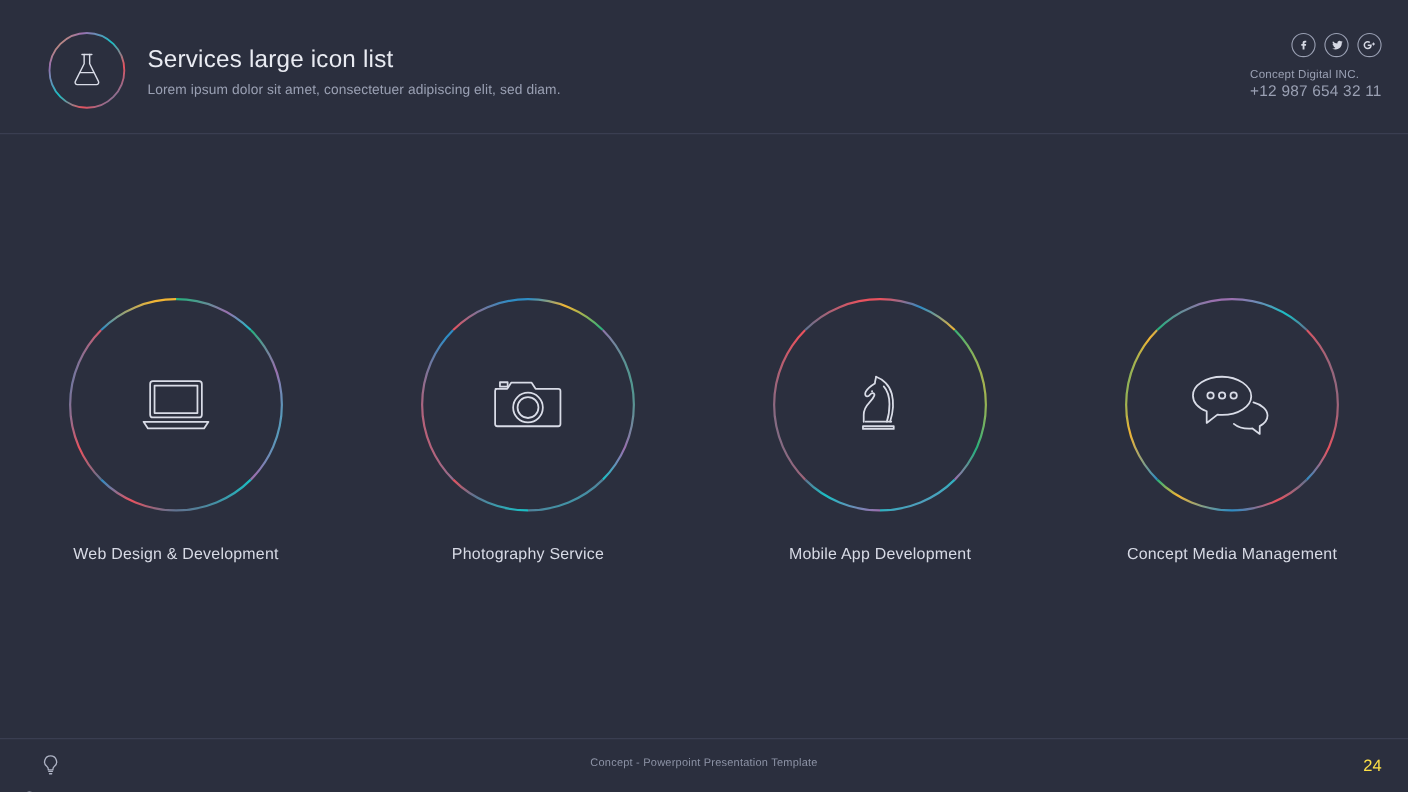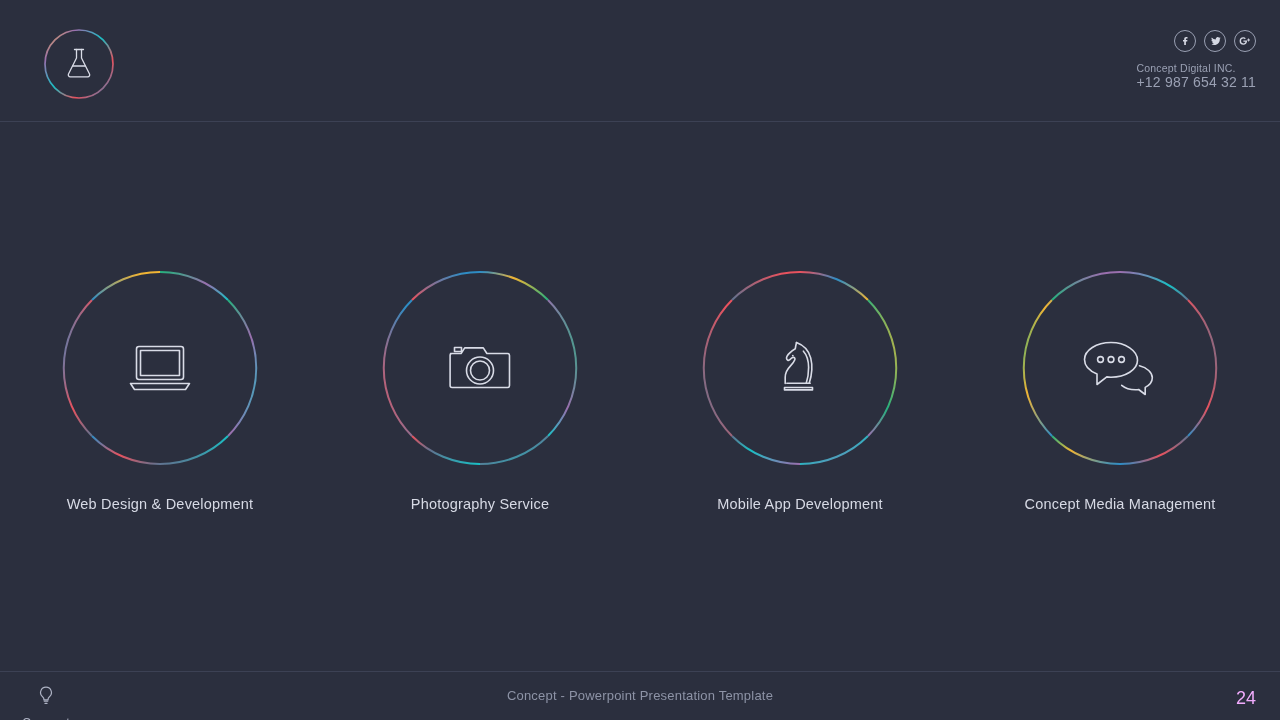--- a/index.html
+++ b/index.html
@@ -130,29 +130,29 @@
   .footer-brand {
     font-size: 12.5px;
     color: #aeb3c4;
     letter-spacing: .2px;
   }
   .footer-center {
     position: absolute;
     left: 0; top: 16px;
     width: 1280px;
     text-align: center;
-    font-size: 13px;
+    font-size: 10px;
     color: #8d93a6;
     letter-spacing: .2px;
   }
   .footer-page {
     position: absolute;
     right: 24px; top: 16px;
-    font-size: 18px;
-    color: #f0abfc;
+    font-size: 15px;
+    color: #fde047;
   }
 </style>
 </head>
 <body>
 
 <div class="slide">
 
   <div class="header">
 
     <div class="header-logo">
@@ -168,20 +168,24 @@
         </defs>
         <circle cx="36" cy="36" r="34" fill="none" stroke="url(#lg1)" stroke-width="1.7"></circle>
         <g fill="none" stroke="#d9dce7" stroke-width="1.3" stroke-linejoin="round" stroke-linecap="round">
           <path d="M31.5 21.5 h9"></path>
           <path d="M33.5 21.5 v8.5 L25.5 46 a2 2 0 0 0 1.8 2.9 h17.4 a2 2 0 0 0 1.8 -2.9 L38.5 30 v-8.5"></path>
           <path d="M29.8 38 h12.4"></path>
         </g>
       </svg>
     </div>
 
+    <div class="header-text">
+      <div class="header-title">Services large icon list</div>
+      <div class="header-sub">Lorem ipsum dolor sit amet, consectetuer adipiscing elit, sed diam.</div>
+    </div>
 
     <div class="header-right">
       <div class="social-row">
         <div class="social-btn">
           <svg width="12" height="12" viewBox="0 0 12 12">
             <path d="M7.4 3.6h1.1V2.1H7.1c-1.2 0-1.9.8-1.9 1.9v1H4v1.5h1.2V10h1.7V6.5h1.3l.2-1.5H6.9V4.2c0-.4.2-.6.5-.6z" fill="#d5d8e3"></path>
           </svg>
         </div>
         <div class="social-btn">
           <svg width="13" height="13" viewBox="0 0 13 13">

